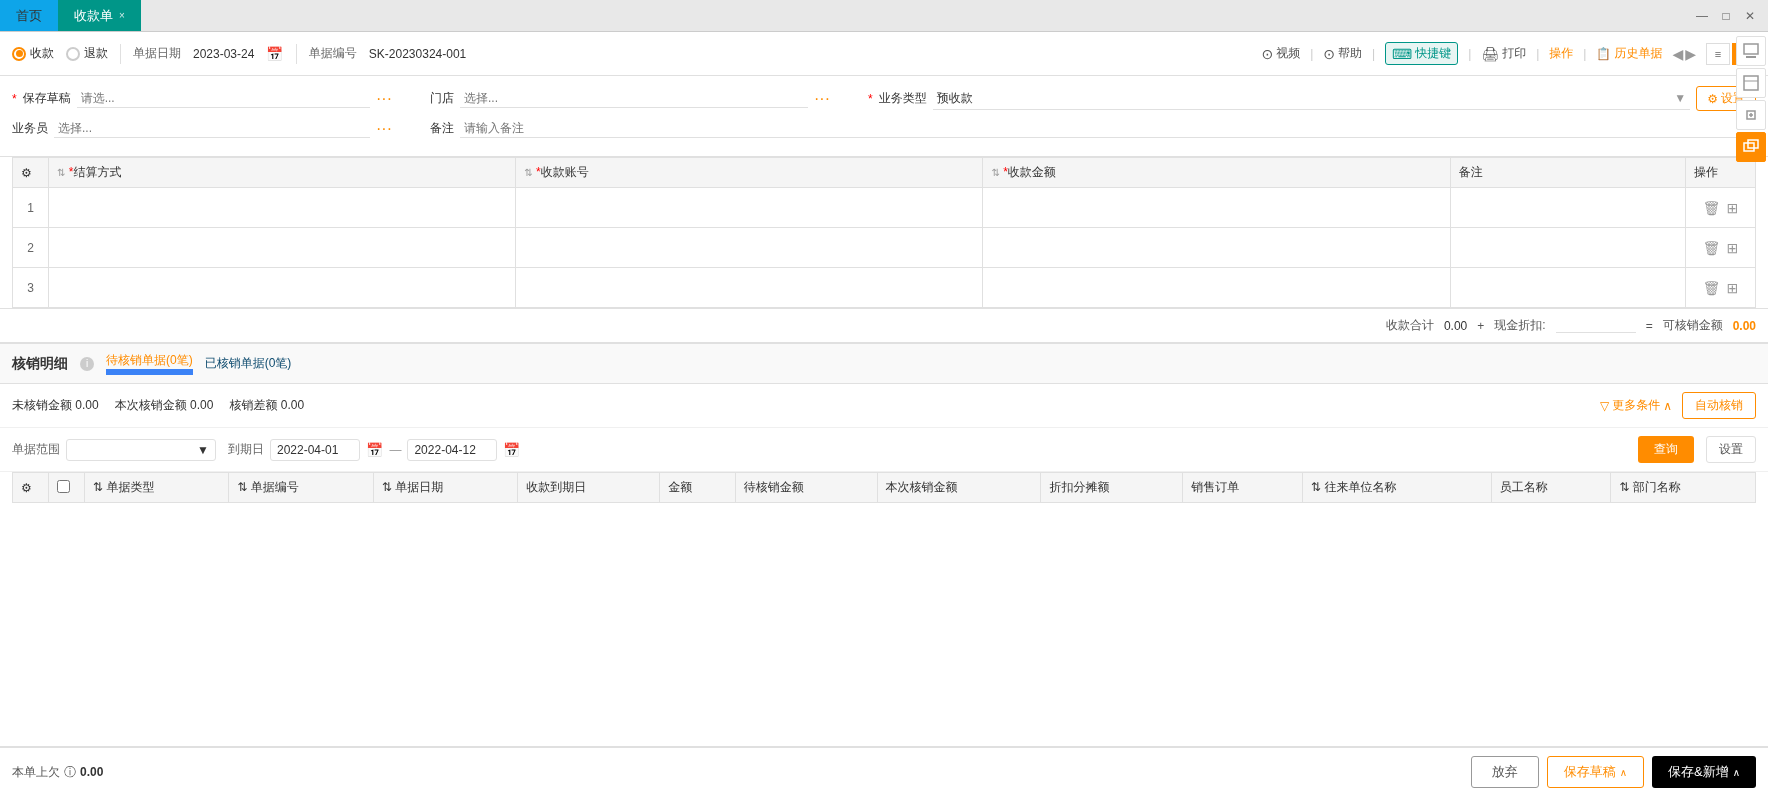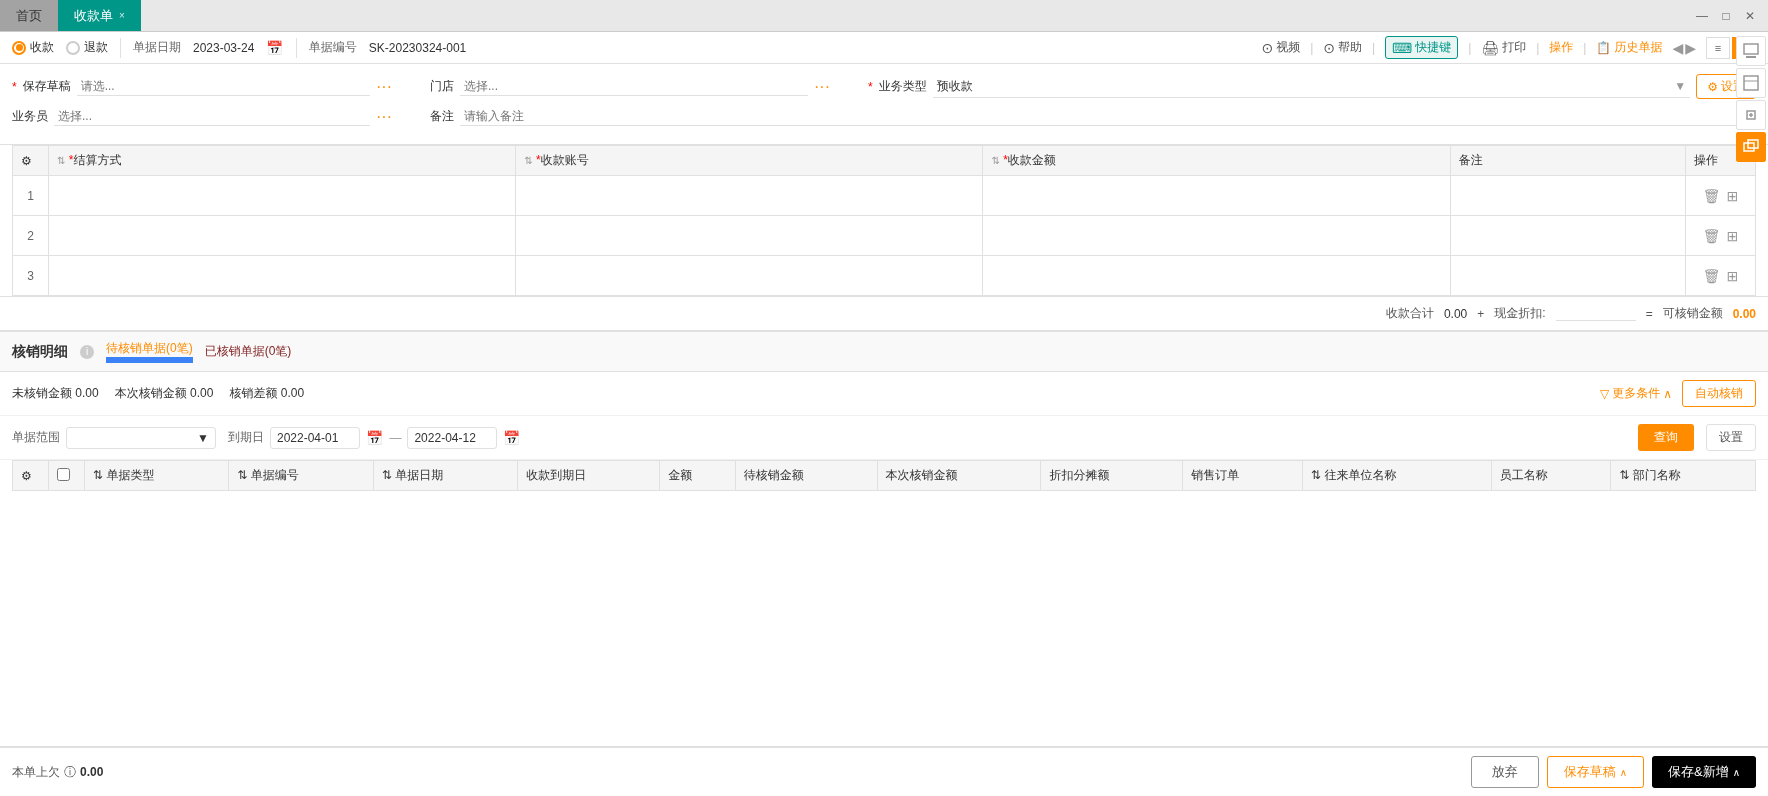--- a/index.html
+++ b/index.html
@@ -16,21 +16,21 @@
     .tab-item {
       display: flex;
       align-items: center;
       padding: 0 16px;
       height: 100%;
       cursor: pointer;
       font-size: 13px;
       gap: 6px;
     }
     .tab-item.home {
-      background: #a3a3a3;
+      background: #0ea5e9;
       color: #333;
     }
     .tab-item.active {
       background: #009688;
       color: #fff;
     }
     .tab-close {
       font-size: 10px;
       cursor: pointer;
       opacity: 0.8;
@@ -53,21 +53,21 @@
     }
 
     
     .toolbar {
       display: flex;
       align-items: center;
       background: #fff;
       padding: 6px 12px;
       border-bottom: 1px solid #e0e0e0;
       gap: 12px;
-      height: 32px;
+      height: 44px;
     }
     .radio-group {
       display: flex;
       gap: 12px;
       align-items: center;
     }
     .radio-item {
       display: flex;
       align-items: center;
       gap: 4px;
@@ -347,21 +347,21 @@
       font-size: 10px;
       cursor: pointer;
     }
     .tab-link {
       color: #ff8c00;
       cursor: pointer;
       font-size: 12px;
       border-bottom: 6px solid #3b82f6;
     }
     .tab-link-normal {
-      color: #7f1d1d;
+      color: #0c4a6e;
       cursor: pointer;
       font-size: 12px;
     }
 
     
     .filter-row {
       padding: 8px 12px;
       display: flex;
       align-items: center;
       gap: 16px;

